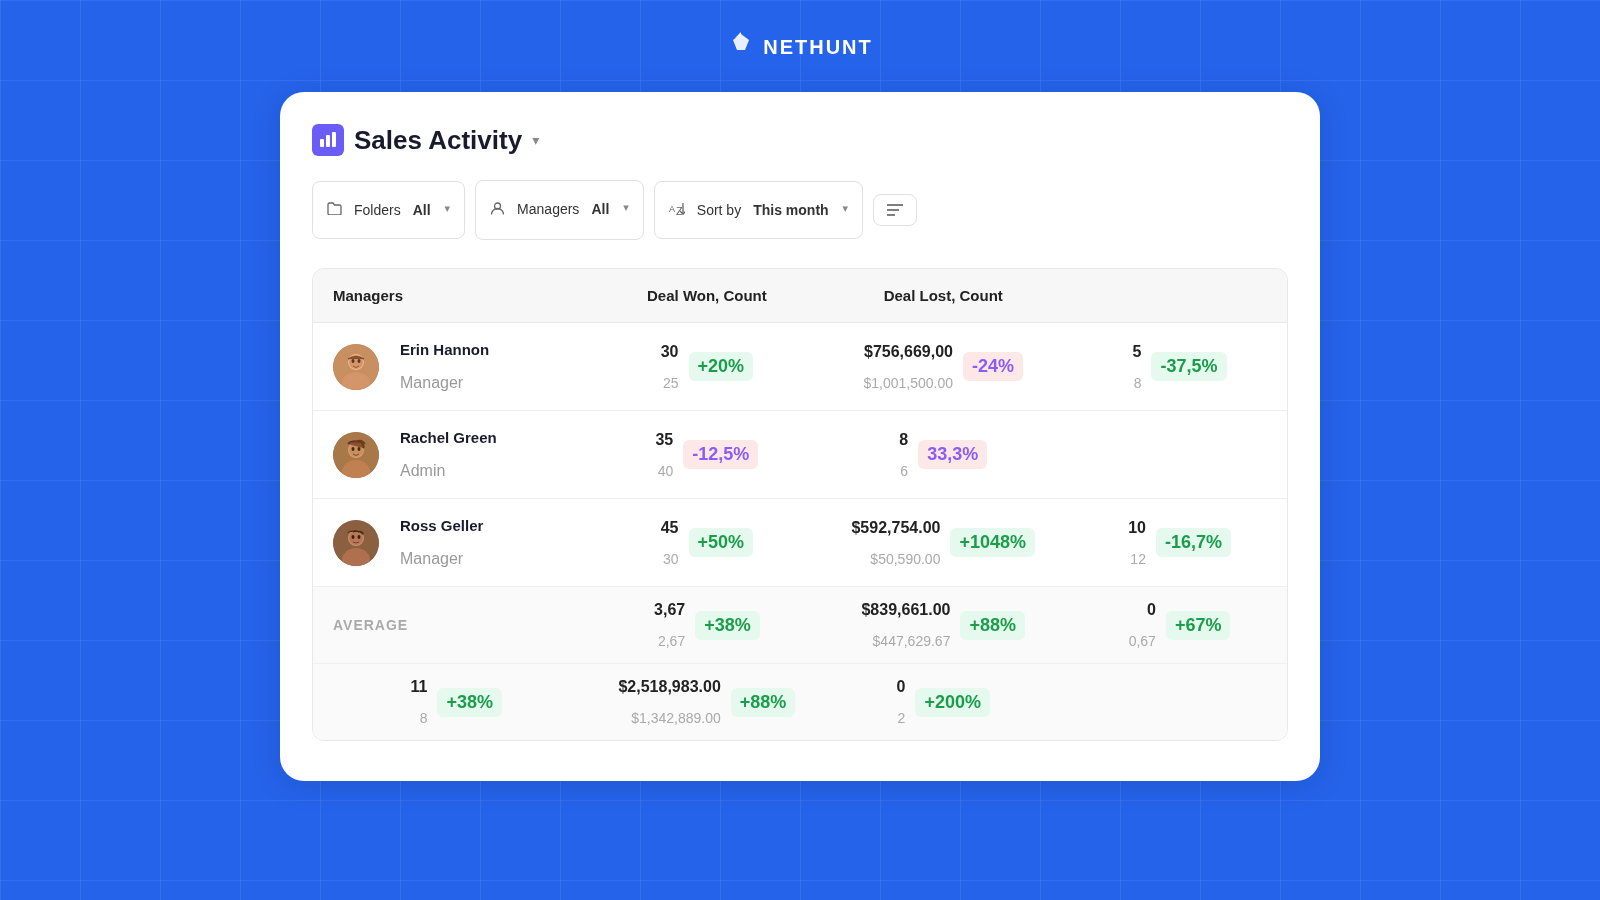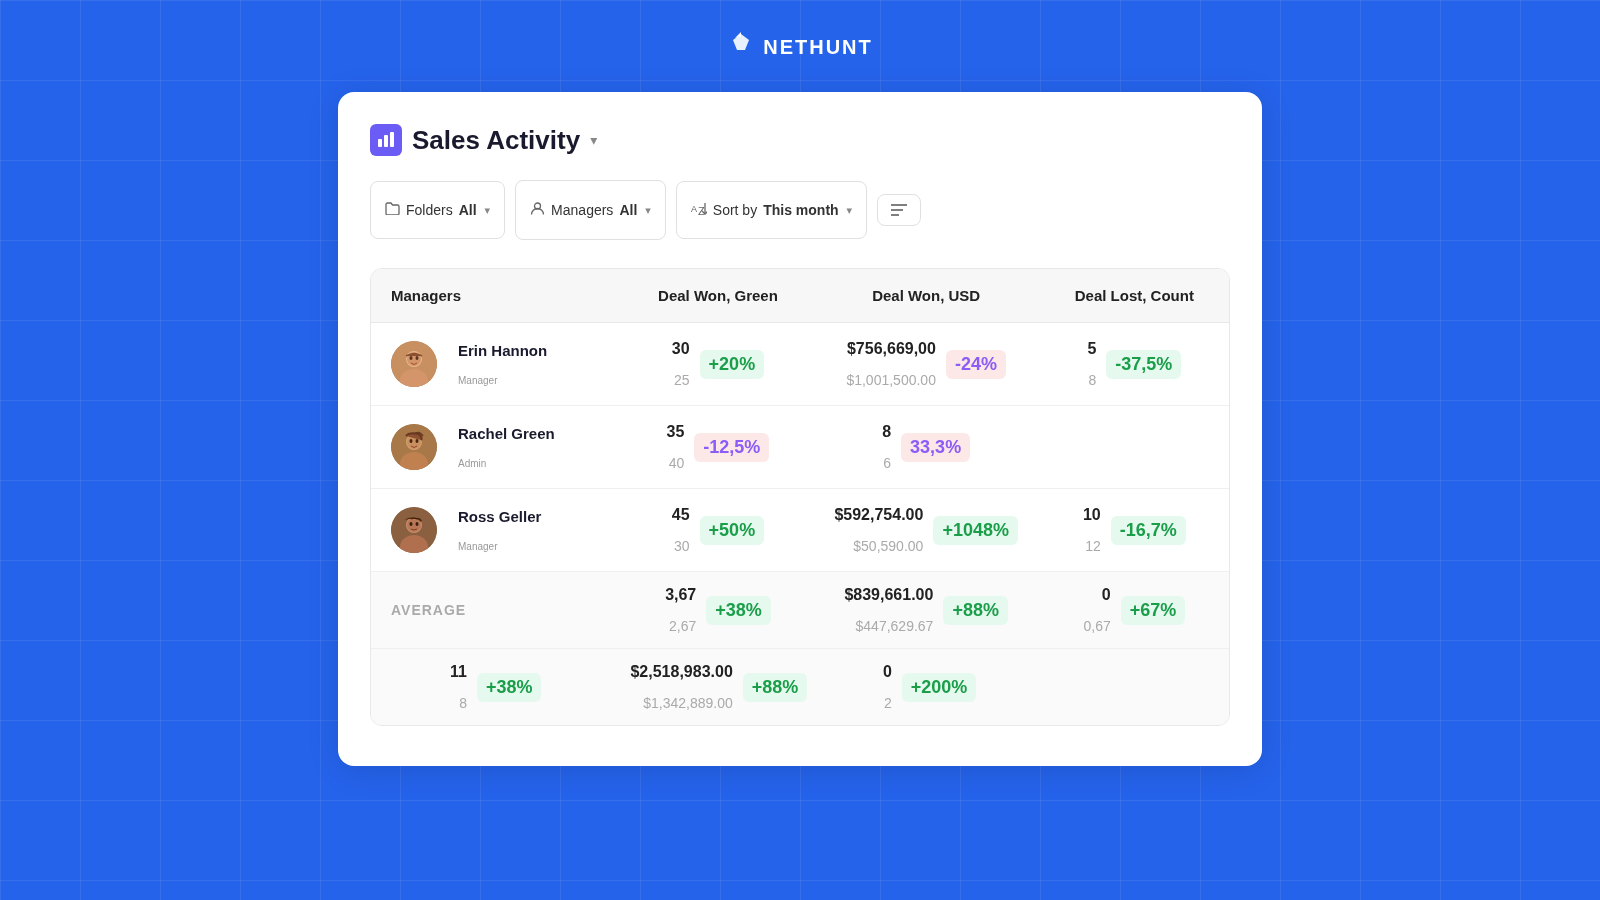--- a/index.html
+++ b/index.html
@@ -45,22 +45,22 @@
     .logo-text {
       color: white;
       font-size: 20px;
       font-weight: 700;
       letter-spacing: 2px;
       text-transform: uppercase;
     }
 
     .main-card {
       background: white;
-      border-radius: 16px;
-      width: 924px;
+      border-radius: 24px;
+      width: 1040px;
       padding: 32px 32px 40px;
       position: relative;
       z-index: 1;
       box-shadow: 0 4px 32px rgba(0,0,0,0.12);
     }
 
     .page-header {
       display: flex;
       align-items: center;
       gap: 10px;
@@ -93,22 +93,22 @@
 
     .filter-bar {
       display: flex;
       align-items: center;
       gap: 10px;
       margin-bottom: 28px;
     }
 
     .filter-btn {
       display: flex;
-      align-items: center;
-      gap: 6px;
+      align-items: flex-start;
+      gap: 12px;
       border: 1.5px solid #e0e0e0;
       background: white;
       border-radius: 8px;
       padding: 20px 14px;
       font-size: 14px;
       color: #333;
       cursor: pointer;
       white-space: nowrap;
     }
 
@@ -212,21 +212,21 @@
 
     .manager-info {}
 
     .manager-name {
       font-size: 15px;
       font-weight: 600;
       color: #1a1a2e;
     }
 
     .manager-role {
-      font-size: 10px;
+      font-size: 16px;
       color: #999;
       margin-top: 16px;
     }
 
     .summary-label {
       padding: 18px 20px;
       font-size: 14px;
       font-weight: 700;
       color: #aaa;
       letter-spacing: 1px;
@@ -347,22 +347,21 @@
         <line x1="1" y1="7" x2="13" y2="7" stroke="#555" stroke-width="1.5"></line>
         <line x1="1" y1="12" x2="9" y2="12" stroke="#555" stroke-width="1.5"></line>
       </svg>
     </button>
   </div>
 
   <div class="table-container">
 
     <div class="table-header">
       <div class="th">Managers</div>
-      <div class="th" style="text-align:center;">Deal Won, Green</div>
-      <div class="th" style="text-align:center;">Deal Won, USD</div>
+      <div class="th" style="text-align:center;">Deal Won, Count</div>
       <div class="th" style="text-align:center;">Deal Lost, Count</div>
     </div>
 
     <div class="table-row">
       <div class="manager-cell">
         <div class="avatar avatar-erin">
           <svg width="46" height="46" viewBox="0 0 46 46">
             <circle cx="23" cy="23" r="23" fill="#c89060"></circle>
             <circle cx="23" cy="18" r="8" fill="#e8b88a"></circle>
             <ellipse cx="23" cy="40" rx="14" ry="12" fill="#d4956a"></ellipse>

